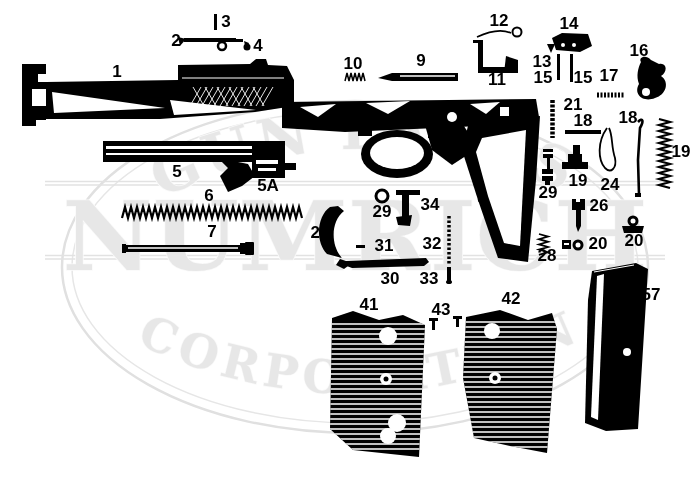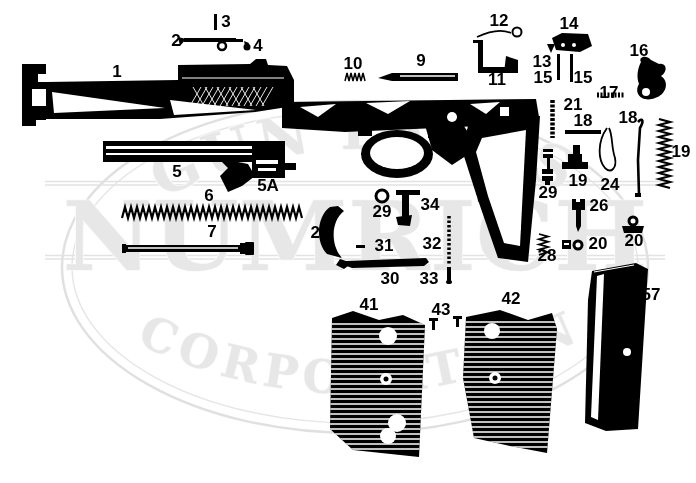--- a/index.html
+++ b/index.html
@@ -260,21 +260,21 @@
   <div class="lbl" style="left:482px;top:198px">8</div>
   <div class="lbl" style="left:421px;top:61px">9</div>
   <div class="lbl" style="left:353px;top:64px">10</div>
   <div class="lbl" style="left:497px;top:80px">11</div>
   <div class="lbl" style="left:499px;top:21px">12</div>
   <div class="lbl" style="left:542px;top:62px">13</div>
   <div class="lbl" style="left:569px;top:24px">14</div>
   <div class="lbl" style="left:543px;top:78px">15</div>
   <div class="lbl" style="left:583px;top:78px">15</div>
   <div class="lbl" style="left:639px;top:51px">16</div>
-  <div class="lbl" style="left:609px;top:93px">17</div>
+  <div class="lbl" style="left:609px;top:76px">17</div>
   <div class="lbl" style="left:628px;top:118px">18</div>
   <div class="lbl" style="left:681px;top:152px">19</div>
   <div class="lbl" style="left:634px;top:241px">20</div>
   <div class="lbl" style="left:573px;top:105px">21</div>
   <div class="lbl" style="left:578px;top:181px">19</div>
   <div class="lbl" style="left:583px;top:121px">18</div>
   <div class="lbl" style="left:610px;top:185px">24</div>
   <div class="lbl" style="left:548px;top:193px">29</div>
   <div class="lbl" style="left:599px;top:206px">26</div>
   <div class="lbl" style="left:598px;top:244px">20</div>

